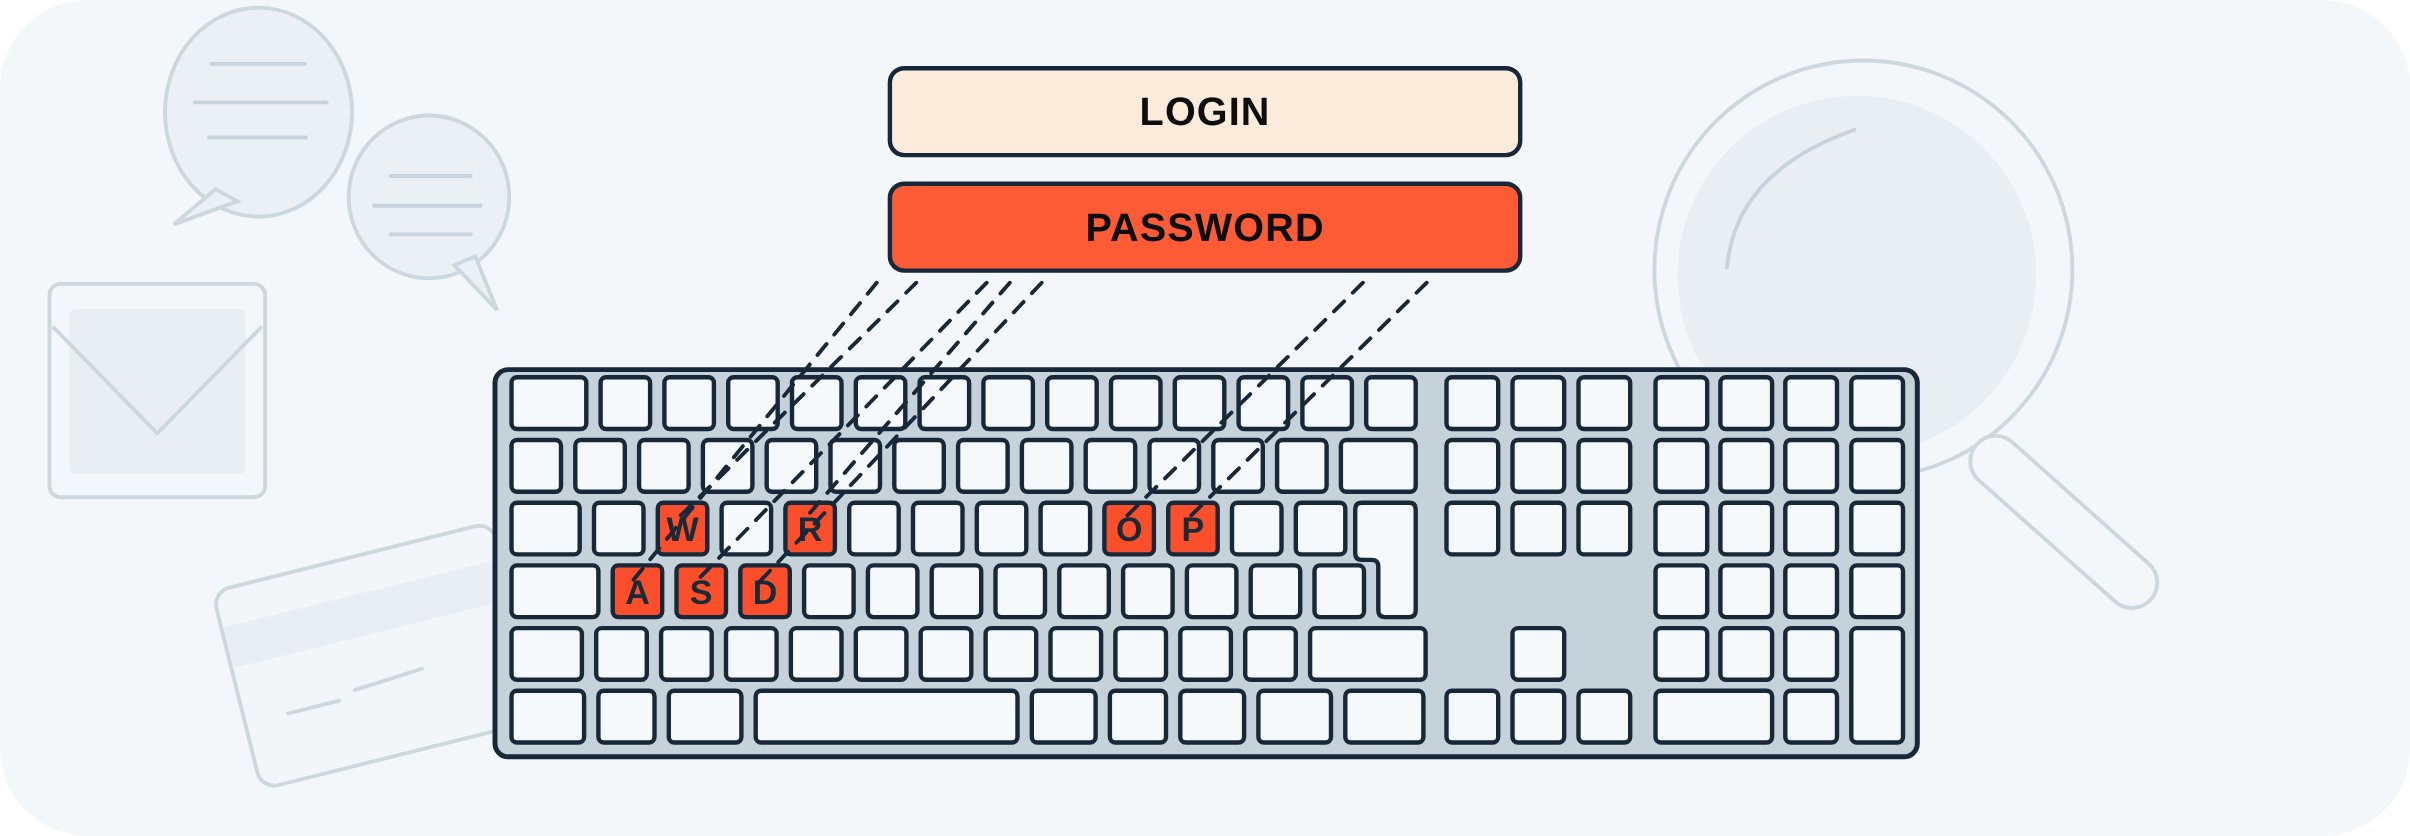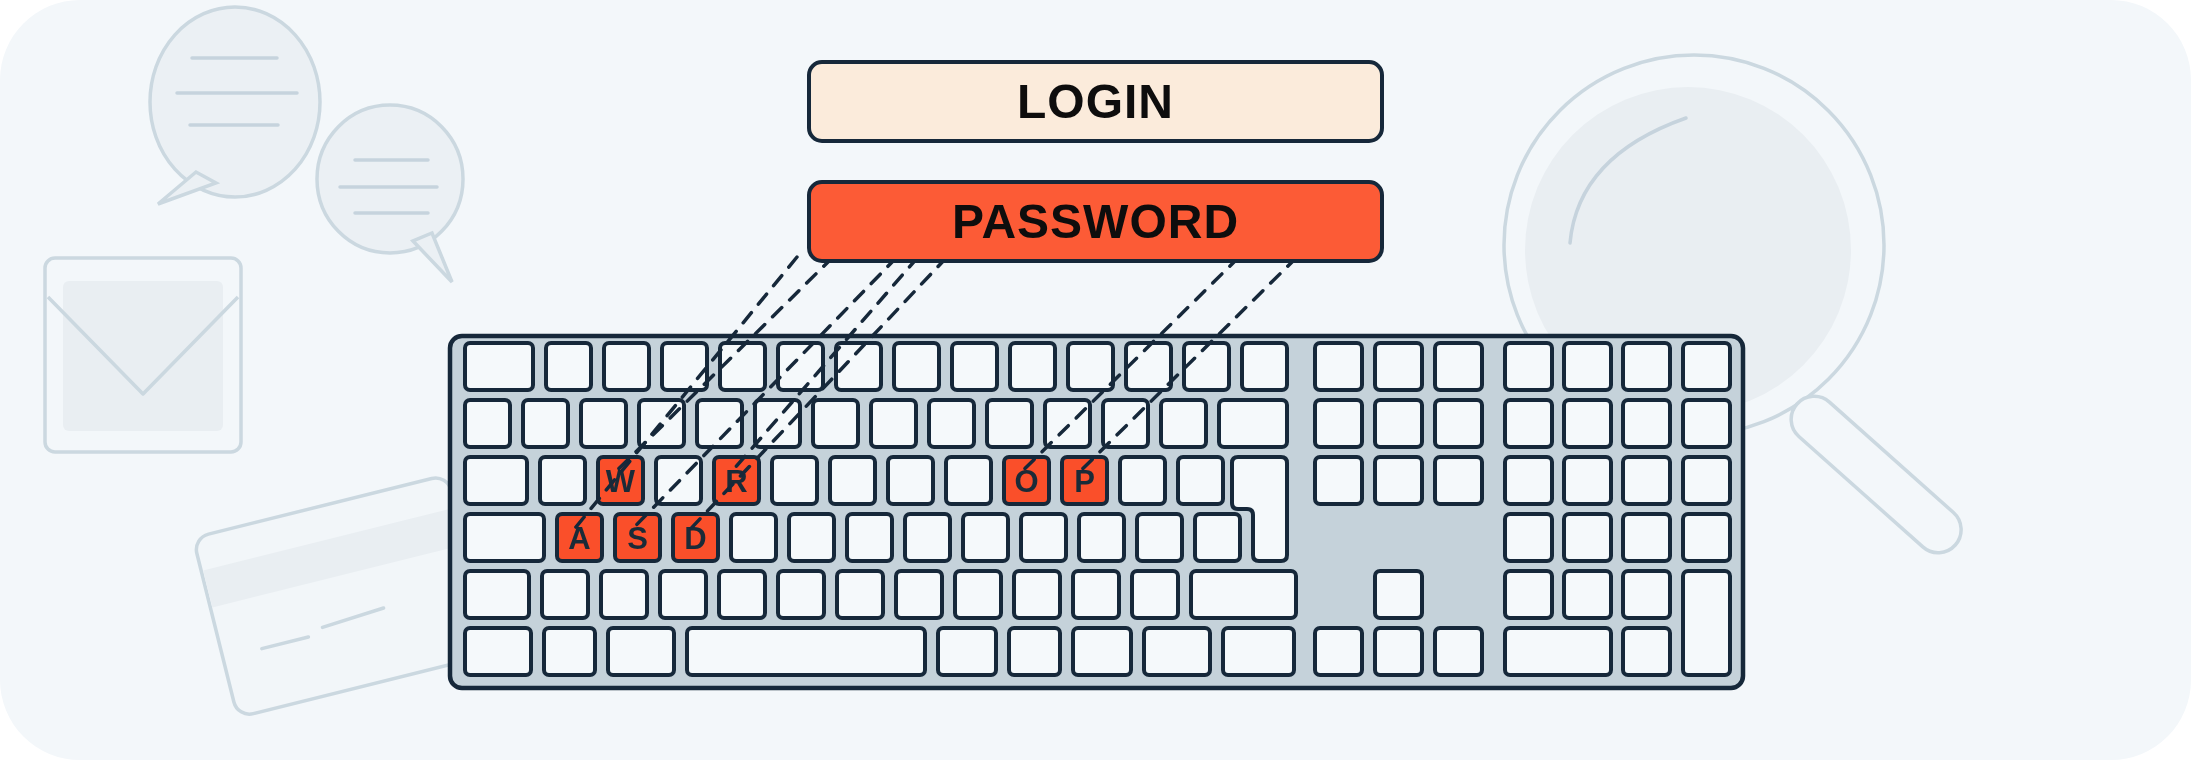--- a/index.html
+++ b/index.html
@@ -10,24 +10,24 @@
     border-radius:80px;
     overflow:hidden;
     font-family:"Liberation Sans",sans-serif;
   }
   .scene{position:absolute;left:0;top:0;width:2191px;height:760px;display:block;}
   .field{
     position:absolute;left:807px;width:577px;height:83px;
     box-sizing:border-box;
     border:4px solid #16283A;border-radius:15px;
     display:flex;align-items:center;justify-content:center;
-    font-weight:700;font-size:48px;letter-spacing:1px;color:#0E0D0D;
+    font-weight:700;font-size:36px;letter-spacing:1px;color:#0E0D0D;
   }
   #login-box{top:60px;background:#FBEBDB;}
-  #password-box{top:180px;background:#FC5B36;}
+  #password-box{top:165px;background:#FC5B36;}
   .key-letter{
     font-family:"Liberation Sans",sans-serif;
     font-weight:700;font-size:31px;
     fill:#1A2B38;text-anchor:middle;dominant-baseline:central;
   }
 </style>
 </head>
 <body>
 
 <div class="canvas">

